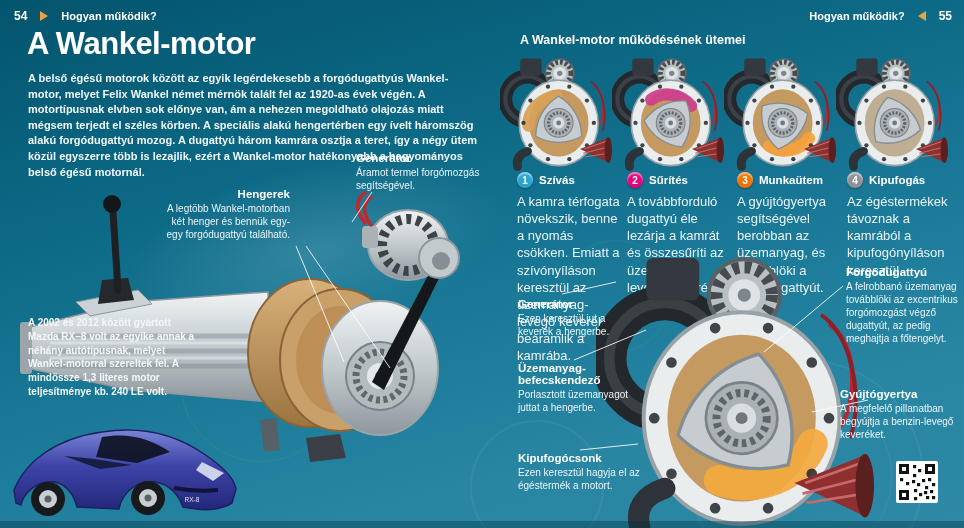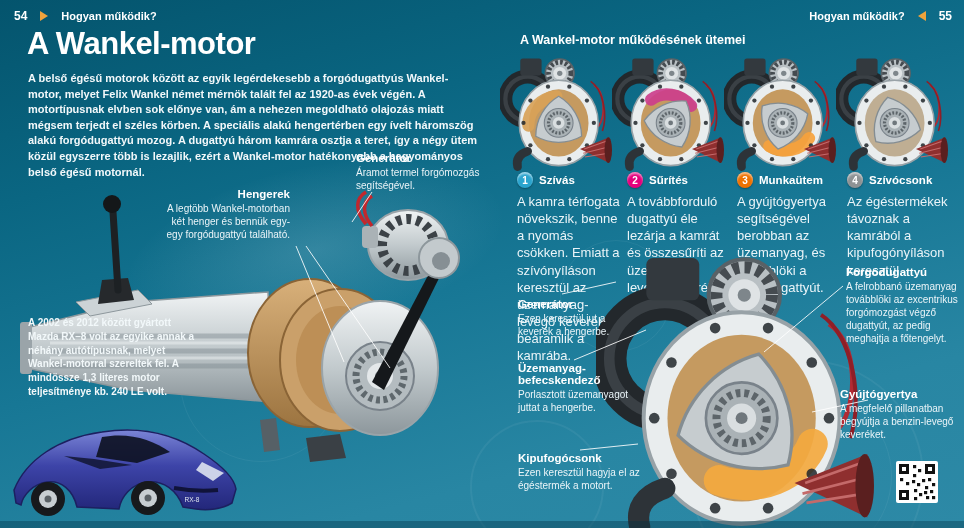--- a/index.html
+++ b/index.html
@@ -227,21 +227,21 @@
   <div class="step" style="left:737px;">
     <div class="step-head">
       <span class="badge badge-3">3</span>
       <h4>Munkaütem</h4>
     </div>
     <p>A gyújtógyertya segítségével berobban az üzemanyag, és továbblöki a forgódugattyút.</p>
   </div>
   <div class="step" style="left:847px;">
     <div class="step-head">
       <span class="badge badge-4">4</span>
-      <h4>Szívócsonk</h4>
+      <h4>Kipufogás</h4>
     </div>
     <p>Az égéstermékek távoznak a kamrából a kipufogónyíláson keresztül.</p>
   </div>
 
   <svg class="abs" style="left:596px;top:242px;--chamber:#f3a93f;--crot:110deg;--rot:15deg;" width="278" height="298" viewBox="0 0 210 225">
       <use href="#wankel"></use>
     </svg>
 
   <div class="plabel" style="left:518px;top:298px;width:122px;">
     <h3>Generátor</h3>

